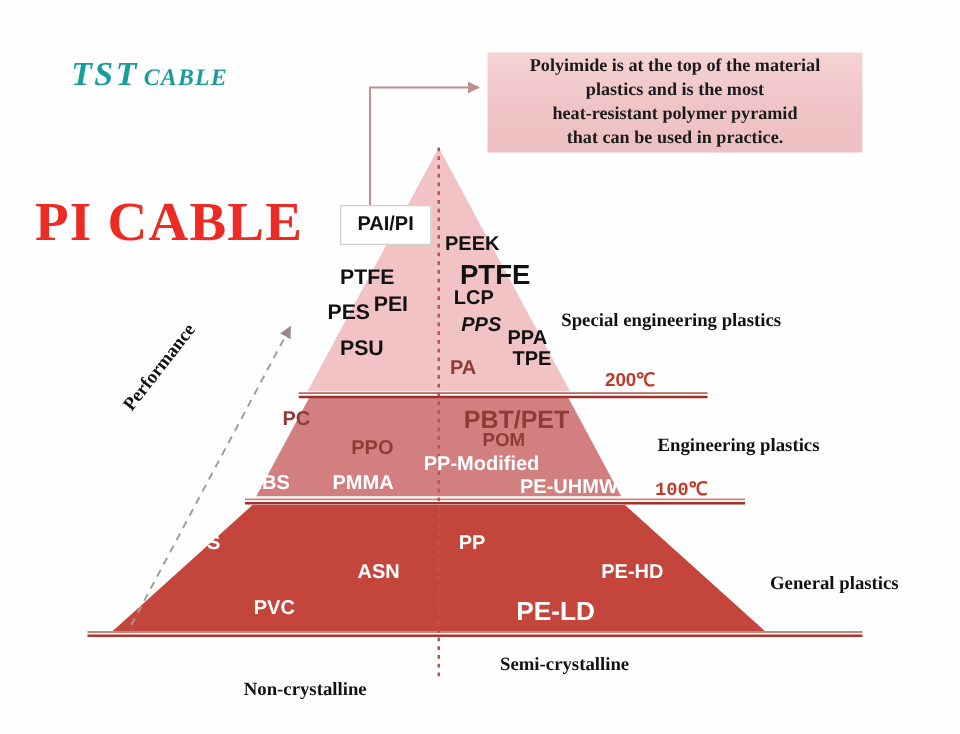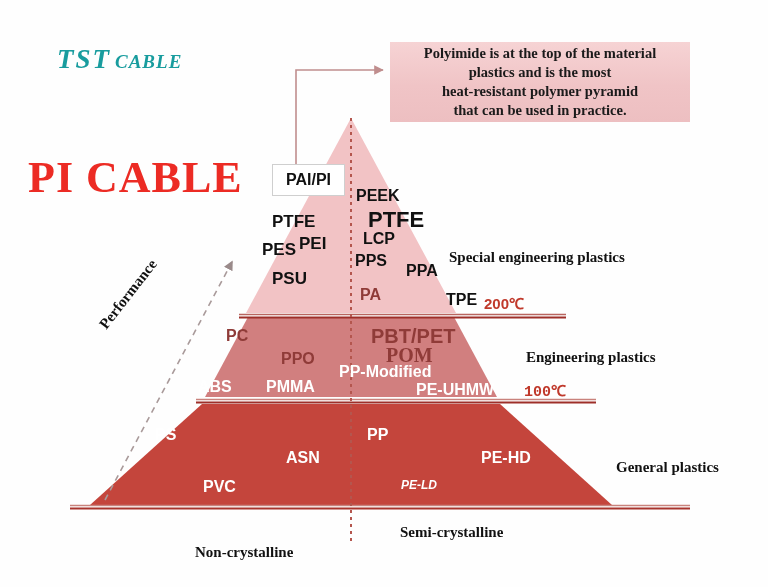--- a/index.html
+++ b/index.html
@@ -200,39 +200,39 @@
   </div>
 
   <div class="mat dark abs" style="left:272px; top:213px; font-size:17px;">PTFE</div>
   <div class="mat dark abs" style="left:262px; top:241px; font-size:17px;">PES</div>
   <div class="mat dark abs" style="left:299px; top:235px; font-size:17px;">PEI</div>
   <div class="mat dark abs" style="left:272px; top:270px; font-size:17px;">PSU</div>
 
   <div class="mat dark abs" style="left:356px; top:188px; font-size:16px;">PEEK</div>
   <div class="mat dark abs" style="left:356px; top:209px; font-size:22px;margin-left:12px;">PTFE</div>
   <div class="mat dark abs" style="left:363px; top:231px; font-size:16px;">LCP</div>
-  <div class="mat dark abs" style="left:355px; top:253px; font-size:16px;">PPS</div>
+  <div class="mat dark abs" style="left:369px; top:253px; font-size:16px;font-style:italic;">PPS</div>
   <div class="mat dark abs" style="left:406px; top:263px; font-size:16px;">PPA</div>
   <div class="mat maroon abs" style="left:360px; top:287px; font-size:16px;">PA</div>
-  <div class="mat dark abs" style="left:410px; top:292px; font-size:16px;margin-left:36px;">TPE</div>
+  <div class="mat dark abs" style="left:410px; top:280px; font-size:16px;">TPE</div>
 
   <div class="mat maroon abs" style="left:226px; top:328px; font-size:16px;">PC</div>
   <div class="mat maroon abs" style="left:281px; top:351px; font-size:16px;">PPO</div>
   <div class="mat white abs" style="left:198px; top:379px; font-size:16px;">ABS</div>
   <div class="mat white abs" style="left:266px; top:379px; font-size:16px;">PMMA</div>
   <div class="mat maroon abs" style="left:371px; top:326px; font-size:20px;">PBT/PET</div>
-  <div class="mat maroon abs" style="left:386px; top:345px; font-size:20px;font-family:Liberation Serif, serif;">POM</div>
+  <div class="mat maroon abs" style="left:386px; top:345px; font-size:15px;">POM</div>
   <div class="mat white abs" style="left:339px; top:364px; font-size:16px;">PP-Modified</div>
   <div class="mat white abs" style="left:416px; top:382px; font-size:16px;">PE-UHMW</div>
 
   <div class="mat white abs" style="left:155px; top:427px; font-size:16px;">PS</div>
   <div class="mat white abs" style="left:203px; top:479px; font-size:16px;">PVC</div>
   <div class="mat white abs" style="left:286px; top:450px; font-size:16px;">ASN</div>
   <div class="mat white abs" style="left:367px; top:427px; font-size:16px;">PP</div>
-  <div class="mat white abs" style="left:401px; top:479px; font-size:12px;font-style:italic;">PE-LD</div>
+  <div class="mat white abs" style="left:413px; top:479px; font-size:21px;">PE-LD</div>
   <div class="mat white abs" style="left:481px; top:450px; font-size:16px;">PE-HD</div>
 
   <div class="cat abs" style="left:449px; top:249px;">Special engineering plastics</div>
   <div class="cat abs" style="left:526px; top:349px;">Engineering plastics</div>
   <div class="cat abs" style="left:616px; top:459px;text-align:right;">General plastics</div>
 
   <div class="temp abs" style="left:484px; top:293px;">200℃</div>
   <div class="temp abs" style="left:524px; top:380px;font-family:Liberation Mono, monospace;">100℃</div>
 
   <div class="axis-label abs" style="left:195px; top:524px;margin-top:20px;">Non-crystalline</div>

